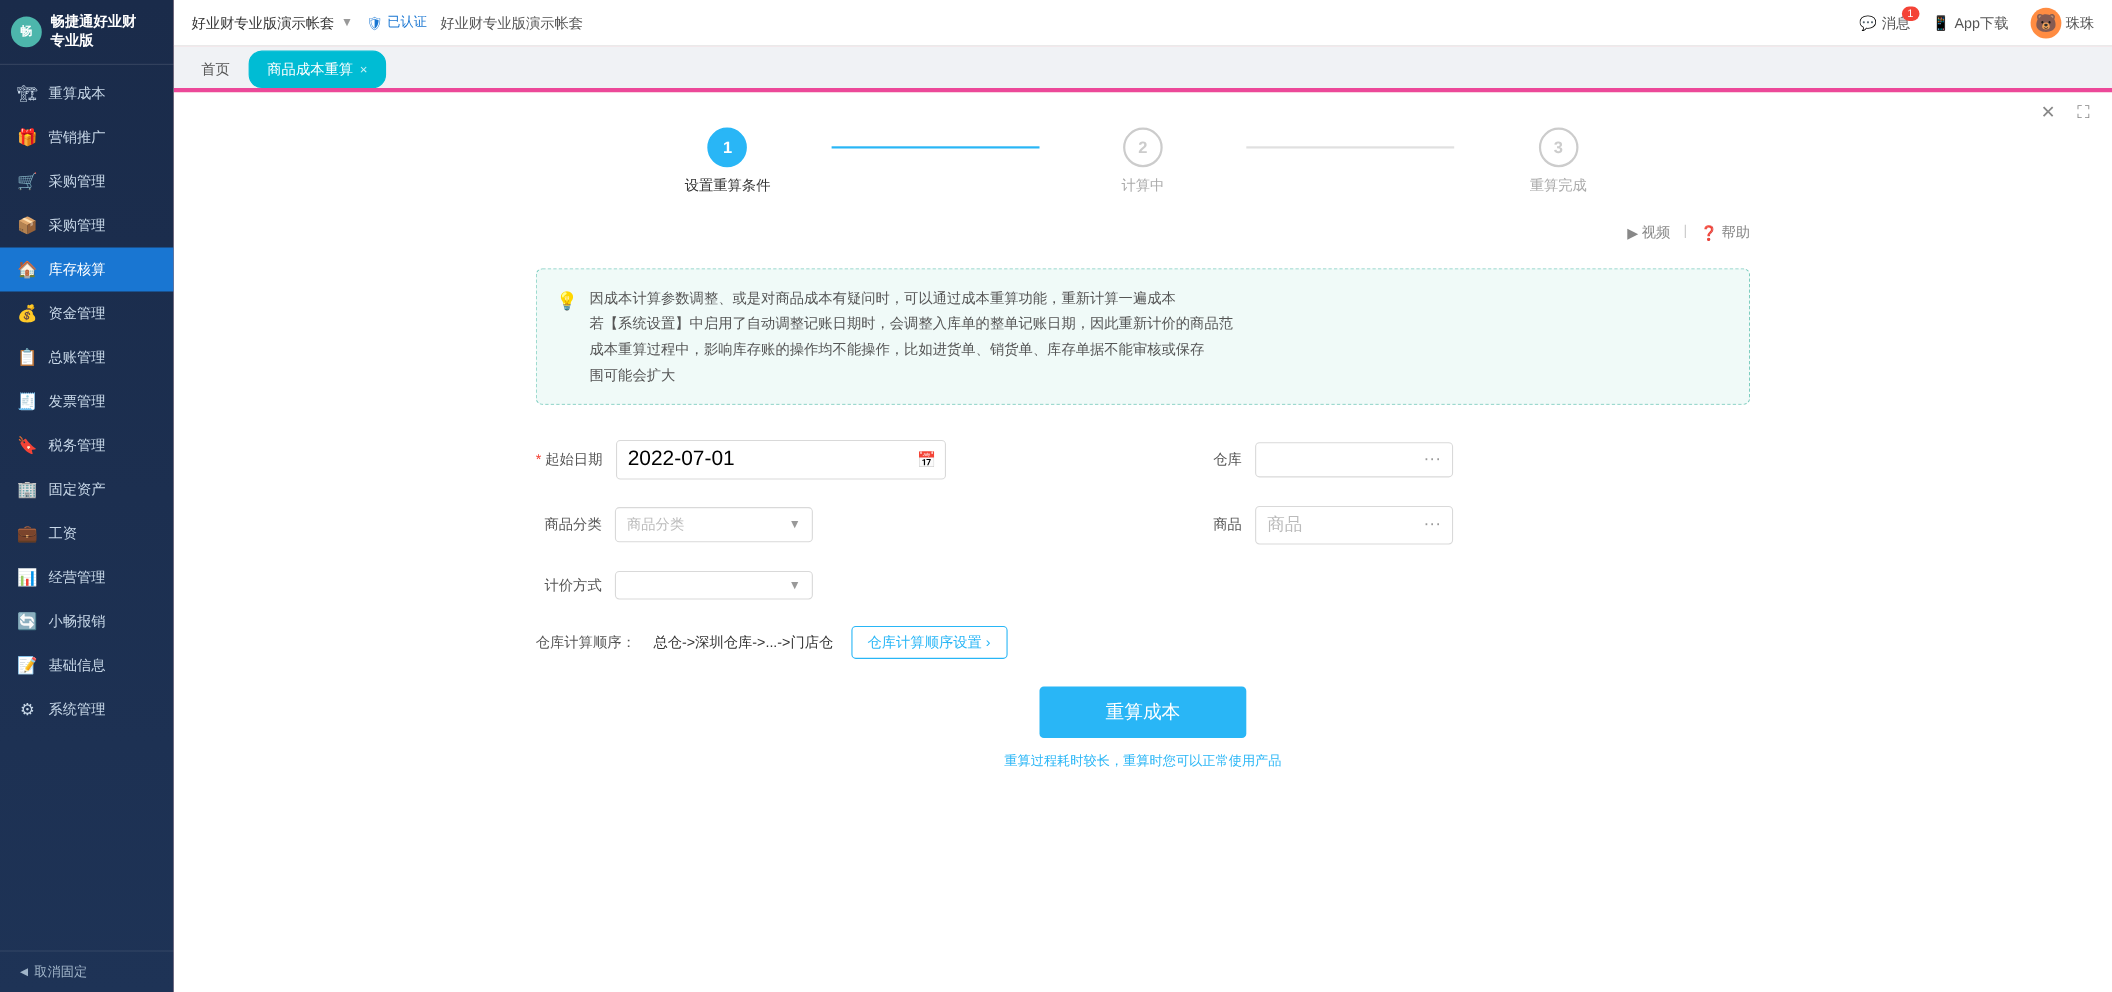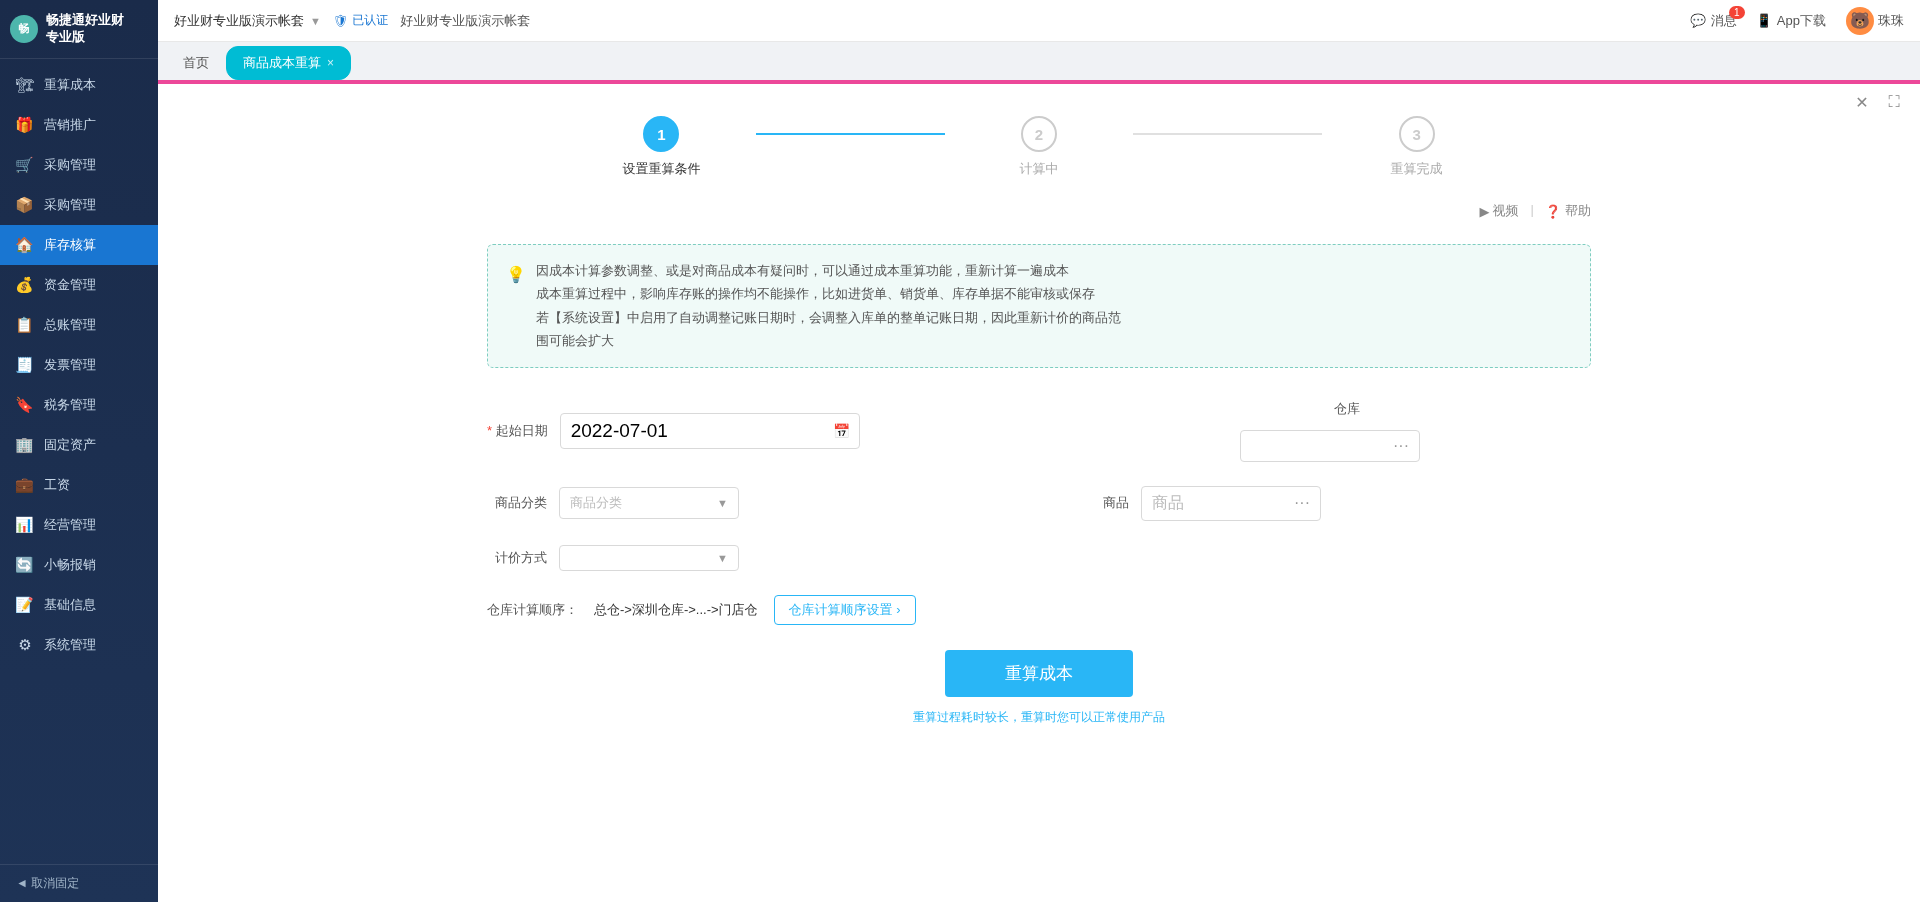--- a/index.html
+++ b/index.html
@@ -577,37 +577,37 @@
         <div class="help-link">
           <span>❓</span>
           <span>帮助</span>
         </div>
       </div>
 
       <div class="info-box">
         <span class="info-icon">💡</span>
         <div>
           <div>因成本计算参数调整、或是对商品成本有疑问时，可以通过成本重算功能，重新计算一遍成本</div>
+          <div>若【系统设置】中启用了自动调整记账日期时，会调整入库单的整单记账日期，因此重新计价的商品范</div>
           <div>成本重算过程中，影响库存账的操作均不能操作，比如进货单、销货单、库存单据不能审核或保存</div>
-          <div>若【系统设置】中启用了自动调整记账日期时，会调整入库单的整单记账日期，因此重新计价的商品范</div>
           <div>围可能会扩大</div>
         </div>
       </div>
 
       <div class="form-row">
 
         <div class="form-group">
           <label class="form-label required">起始日期</label>
           <div class="input-with-icon">
             <input type="text" value="2022-07-01" style="min-width: 160px;">
             <span class="input-icon">📅</span>
           </div>
         </div>
 
-        <div class="form-group" style="margin-left:60px;flex-direction:column;">
+        <div class="form-group" style="margin-left:60px;">
           <label class="form-label">仓库</label>
           <div class="dots-btn">
             <span class="placeholder"></span>
             <span>···</span>
           </div>
         </div>
       </div>
 
       <div class="form-row">
 

